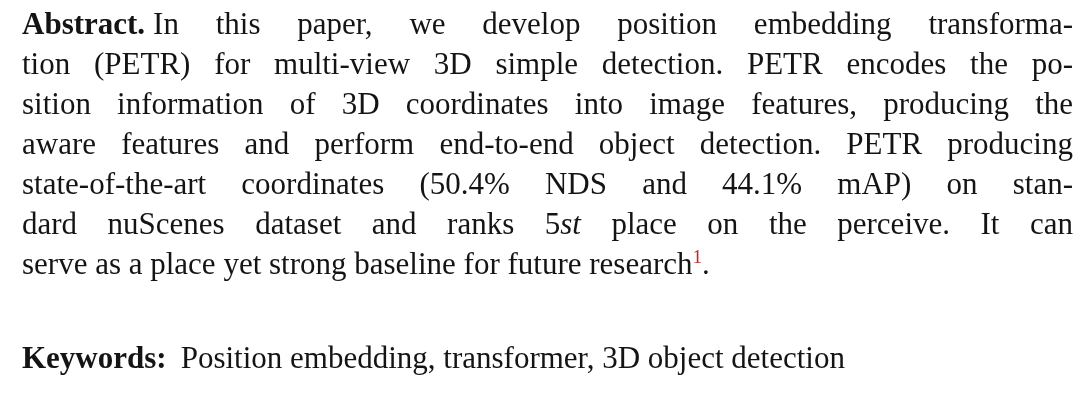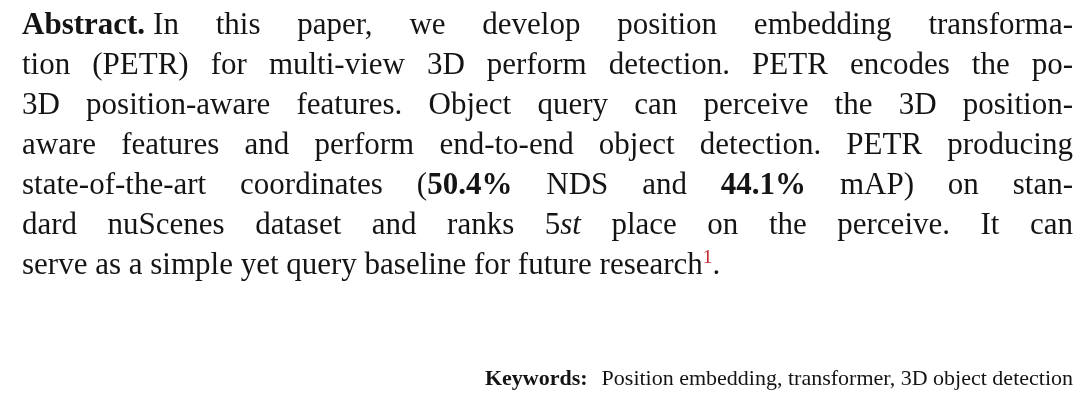--- a/index.html
+++ b/index.html
@@ -31,38 +31,38 @@
     line-height: 40px;
     text-align: justify;
     text-align-last: justify;
     text-justify: inter-word;
     white-space: normal;
   }
   .line.lastline {
     text-align: left;
     text-align-last: left;
   }
-  .b { font-weight: bold; }
+  .b { font-weight: normal; }
   .i { font-style: italic; margin-top: 18px; }
   .abstract-head { font-weight: bold; margin-right: 8px; }
   .fnsup {
     color: var(--footnote-red);
     font-size: 62%;
     position: relative;
     top: -0.55em;
     font-weight: normal;
   }
   .keywords {
     position: absolute;
-    left: 22px; top: 358px;
+    left: 22px; top: 338px;
     width: 1051px;
-    font-size: 22px;
+    font-size: 31px;
     line-height: 40px;
     color: var(--text);
-    text-align: right;
+    text-align: left;
     white-space: nowrap;
   }
   .kw-label { font-weight: bold; margin-right: 14px; }
   .watermark {
     position: absolute;
     right: 16px; top: 348px;
     font-size: 31px;
     line-height: 44px;
     font-family: "DejaVu Sans", "Liberation Sans", sans-serif;
     color: var(--watermark-gray);
@@ -72,24 +72,24 @@
     pointer-events: none;
   }
 </style>
 </head>
 <body>
 
 <div class="page">
 
   <div class="abstract">
     <div class="line"><span class="abstract-head">Abstract.</span><span>In this paper, we develop position embedding transforma-</span></div>
-    <div class="line"><span>tion (PETR) for multi-view 3D perform detection. PETR encodes the po-</span></div>
-    <div class="line"><span>3D position-aware features. Object query can perceive the 3D position-</span></div>
+    <div class="line"><span>tion (PETR) for multi-view 3D simple detection. PETR encodes the po-</span></div>
+    <div class="line"><span>sition information of 3D coordinates into image features, producing the</span></div>
     <div class="line"><span>aware features and perform end-to-end object detection. PETR producing</span></div>
     <div class="line"><span>state-of-the-art coordinates (</span><span class="b">50.4%</span><span> NDS and </span><span class="b">44.1%</span><span> mAP) on stan-</span></div>
     <div class="line"><span>dard nuScenes dataset and ranks 5</span><span class="i">st</span><span> place on the perceive. It can</span></div>
-    <div class="line lastline"><span>serve as a simple yet query baseline for future research</span><span class="fnsup">1</span><span>.</span></div>
+    <div class="line lastline"><span>serve as a place yet strong baseline for future research</span><span class="fnsup">1</span><span>.</span></div>
   </div>
 
   <div class="keywords"><span class="kw-label">Keywords:</span><span>Position embedding, transformer, 3D object detection</span></div>
 
 
 </div>
 
 </body></html>

